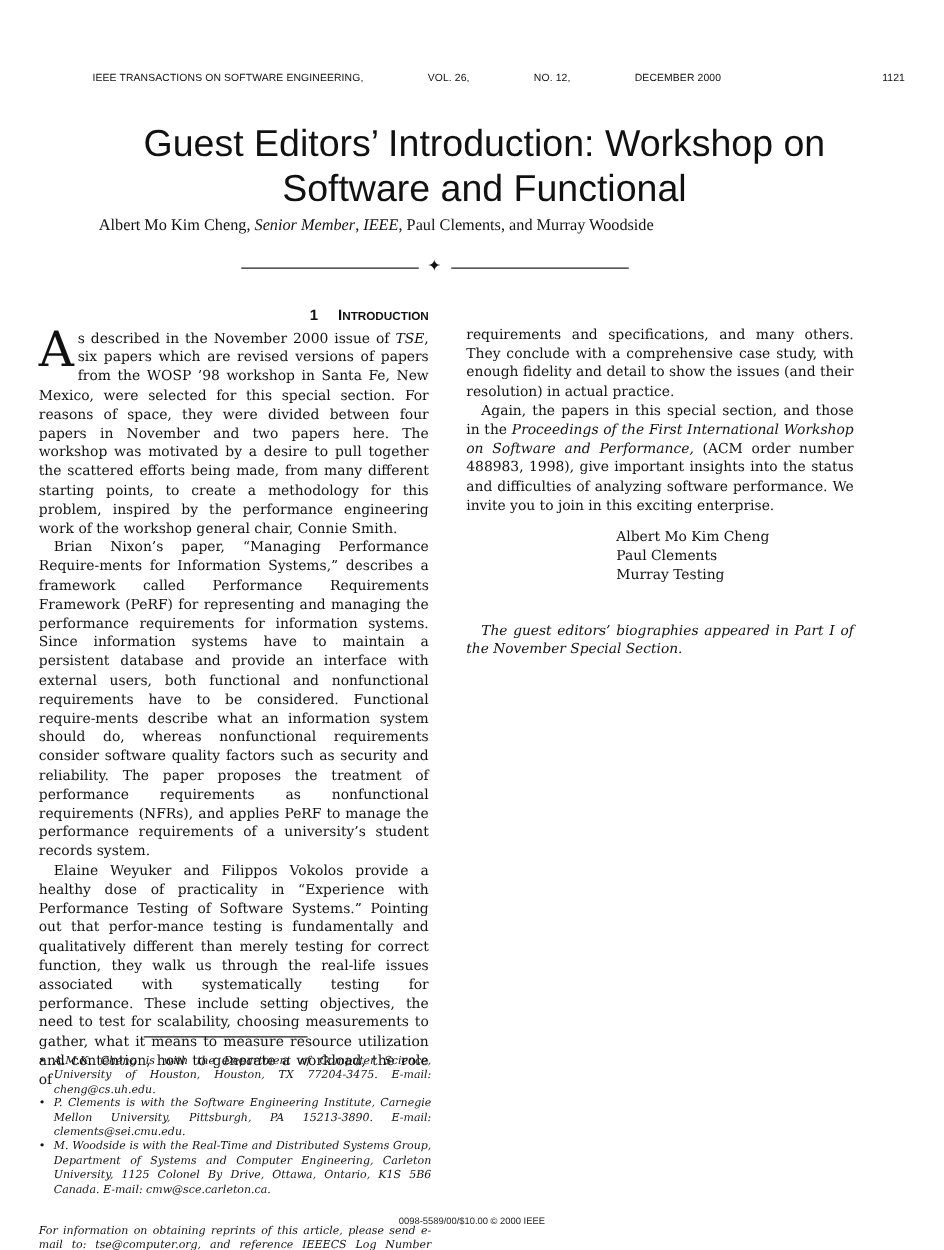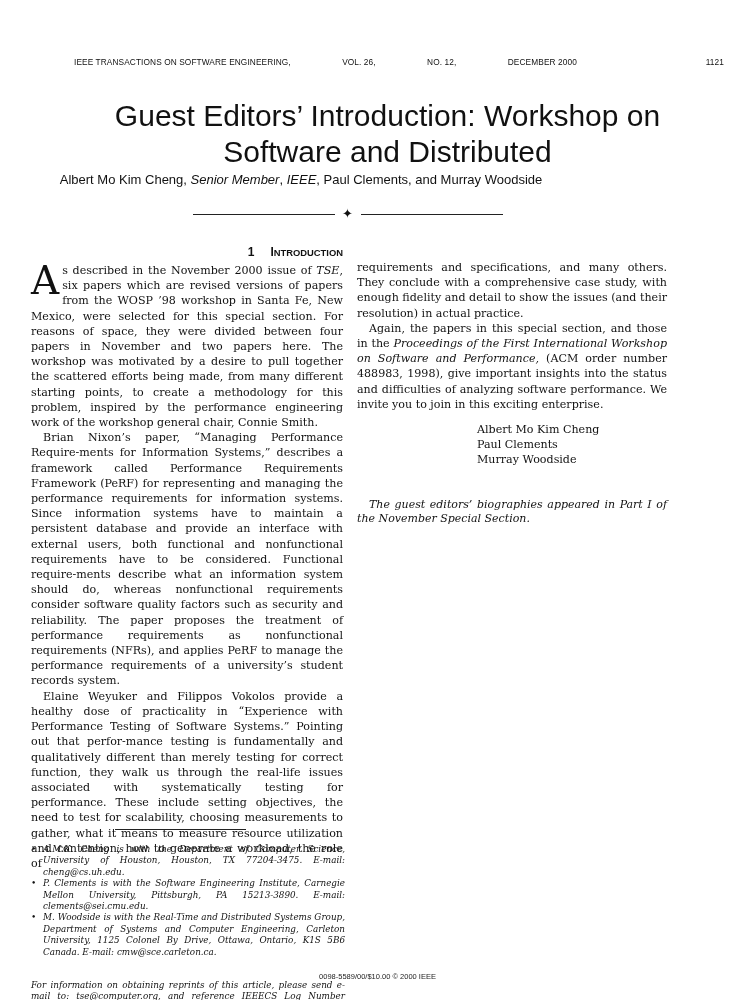--- a/index.html
+++ b/index.html
@@ -10,36 +10,36 @@
     display: flex; justify-content: space-between;
   }
   .running-head .left span { margin-right: 6px; margin-left: 43px; }
   .title {
     position: absolute; top: 88px; left: 0; width: 755px; text-align: center;
     font-family: "Liberation Sans", sans-serif; font-size: 30px; line-height: 36px;
     font-weight: normal; margin: 10px; color: #111;
   }
   .authors {
     position: absolute; top: 172px; left: 0; width: 602px; text-align: center;
-    font-family: Liberation Sans, sans-serif; font-size: 13px;
+    font-family: Liberation Serif, serif; font-size: 13px;
   }
   .authors i { font-style: italic; }
   .divider {
     position: absolute; top: 208px; left: 193px; width: 310px; height: 12px;
   }
   .divider .line { position: absolute; top: 6px; height: 1px; background: #222; }
   .divider .l1 { left: 0; width: 142px; }
   .divider .l2 { right: 0; width: 142px; }
   .divider .diamond { position: absolute; left: 149px; top: -2px; font-size: 13px; font-family: "DejaVu Sans", sans-serif; }
   .col {
     position: absolute; font-family: "DejaVu Serif", serif; font-size: 11.1px; line-height: 15.2px;
     text-align: justify;
   }
   .col-left { left: 31px; top: 244px; width: 312px; }
-  .col-right { left: 357px; top: 260px; width: 310px; }
+  .col-right { left: 373px; top: 260px; width: 310px; }
   .section-heading {
     font-family: "Liberation Sans", sans-serif; font-weight: bold; font-size: 12px;
     margin: 0 0 2px 0; line-height: 16px; text-align: right;
   }
   .section-heading .num { margin-right: 16px; }
   .section-heading .sc-big { font-size: 12px; }
   .section-heading .sc { font-size: 9.4px; }
   p { margin: 0; }
   p.indent { text-indent: 12px; }
   .dropcap {
@@ -71,21 +71,21 @@
     <span>IEEE TRANSACTIONS ON SOFTWARE ENGINEERING,</span>
     <span>VOL. 26,</span>
     <span>NO. 12,</span>
     <span>DECEMBER 2000</span>
   </div>
   <div>1121</div>
 </div>
 
 <h1 class="title">
   <span>Guest Editors’ Introduction: Workshop on</span><br>
-  <span>Software and Distributed</span>
+  <span>Software and Functional</span>
 </h1>
 
 <div class="authors">
   <span>Albert Mo Kim Cheng,</span>
   <i>Senior Member</i><span>,</span>
   <i>IEEE</i><span>, Paul Clements, and Murray Woodside</span>
 </div>
 
 <div class="divider">
   <div class="line l1"></div>
@@ -105,21 +105,21 @@
 </div>
 
 <div class="col col-right">
   <p>requirements and specifications, and many others. They conclude with a comprehensive case study, with enough fidelity and detail to show the issues (and their resolution) in actual practice.</p>
   <p class="indent">
     <span>Again, the papers in this special section, and those in the </span><i>Proceedings of the First International Workshop on Software and Performance,</i><span> (ACM order number 488983, 1998), give important insights into the status and difficulties of analyzing software performance. We invite you to join in this exciting enterprise.</span>
   </p>
   <div class="signatures">
     <div>Albert Mo Kim Cheng</div>
     <div>Paul Clements</div>
-    <div>Murray Woodside</div>
+    <div>Murray Testing</div>
   </div>
   <p class="bio-note">The guest editors’ biographies appeared in Part I of the November Special Section.</p>
 </div>
 
 <div class="footnote-rule"></div>
 
 <div class="footnotes">
   <ul>
     <li><span class="bullet">•</span><span>A.M.K. Cheng is with the Department of Computer Science, University of Houston, Houston, TX 77204-3475. E-mail: cheng@cs.uh.edu.</span></li>
     <li><span class="bullet">•</span><span>P. Clements is with the Software Engineering Institute, Carnegie Mellon University, Pittsburgh, PA 15213-3890. E-mail: clements@sei.cmu.edu.</span></li>

